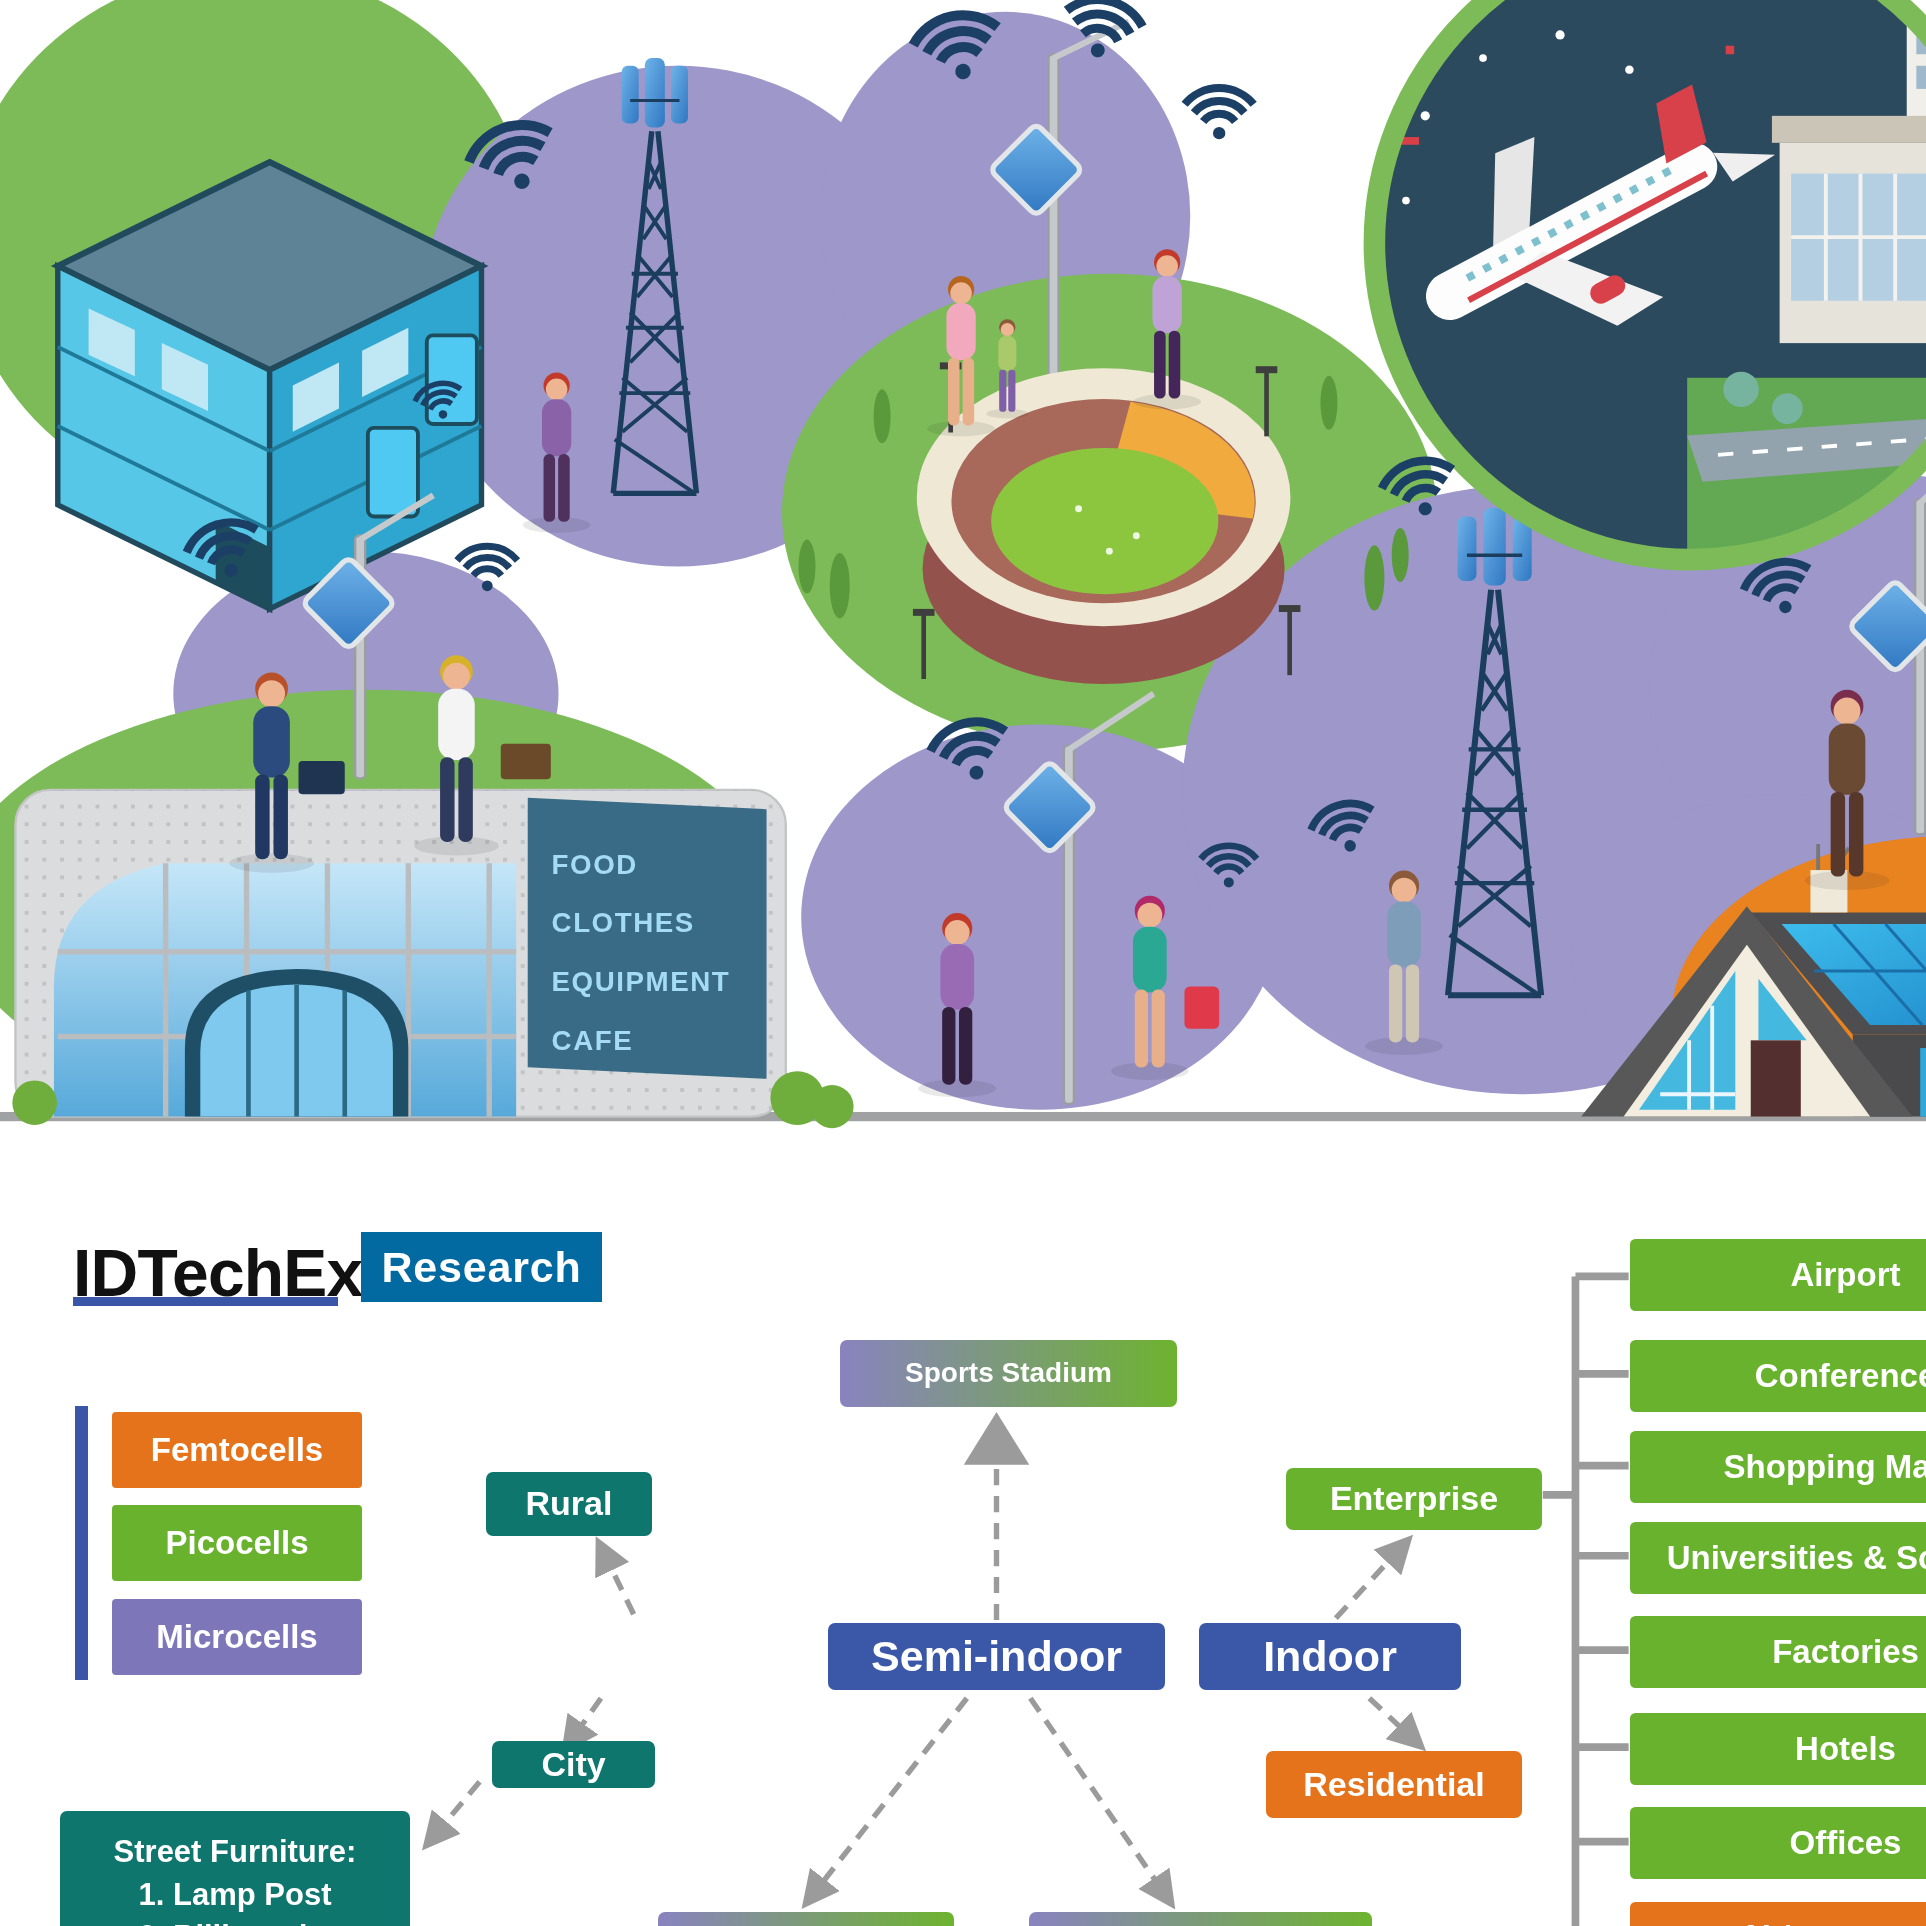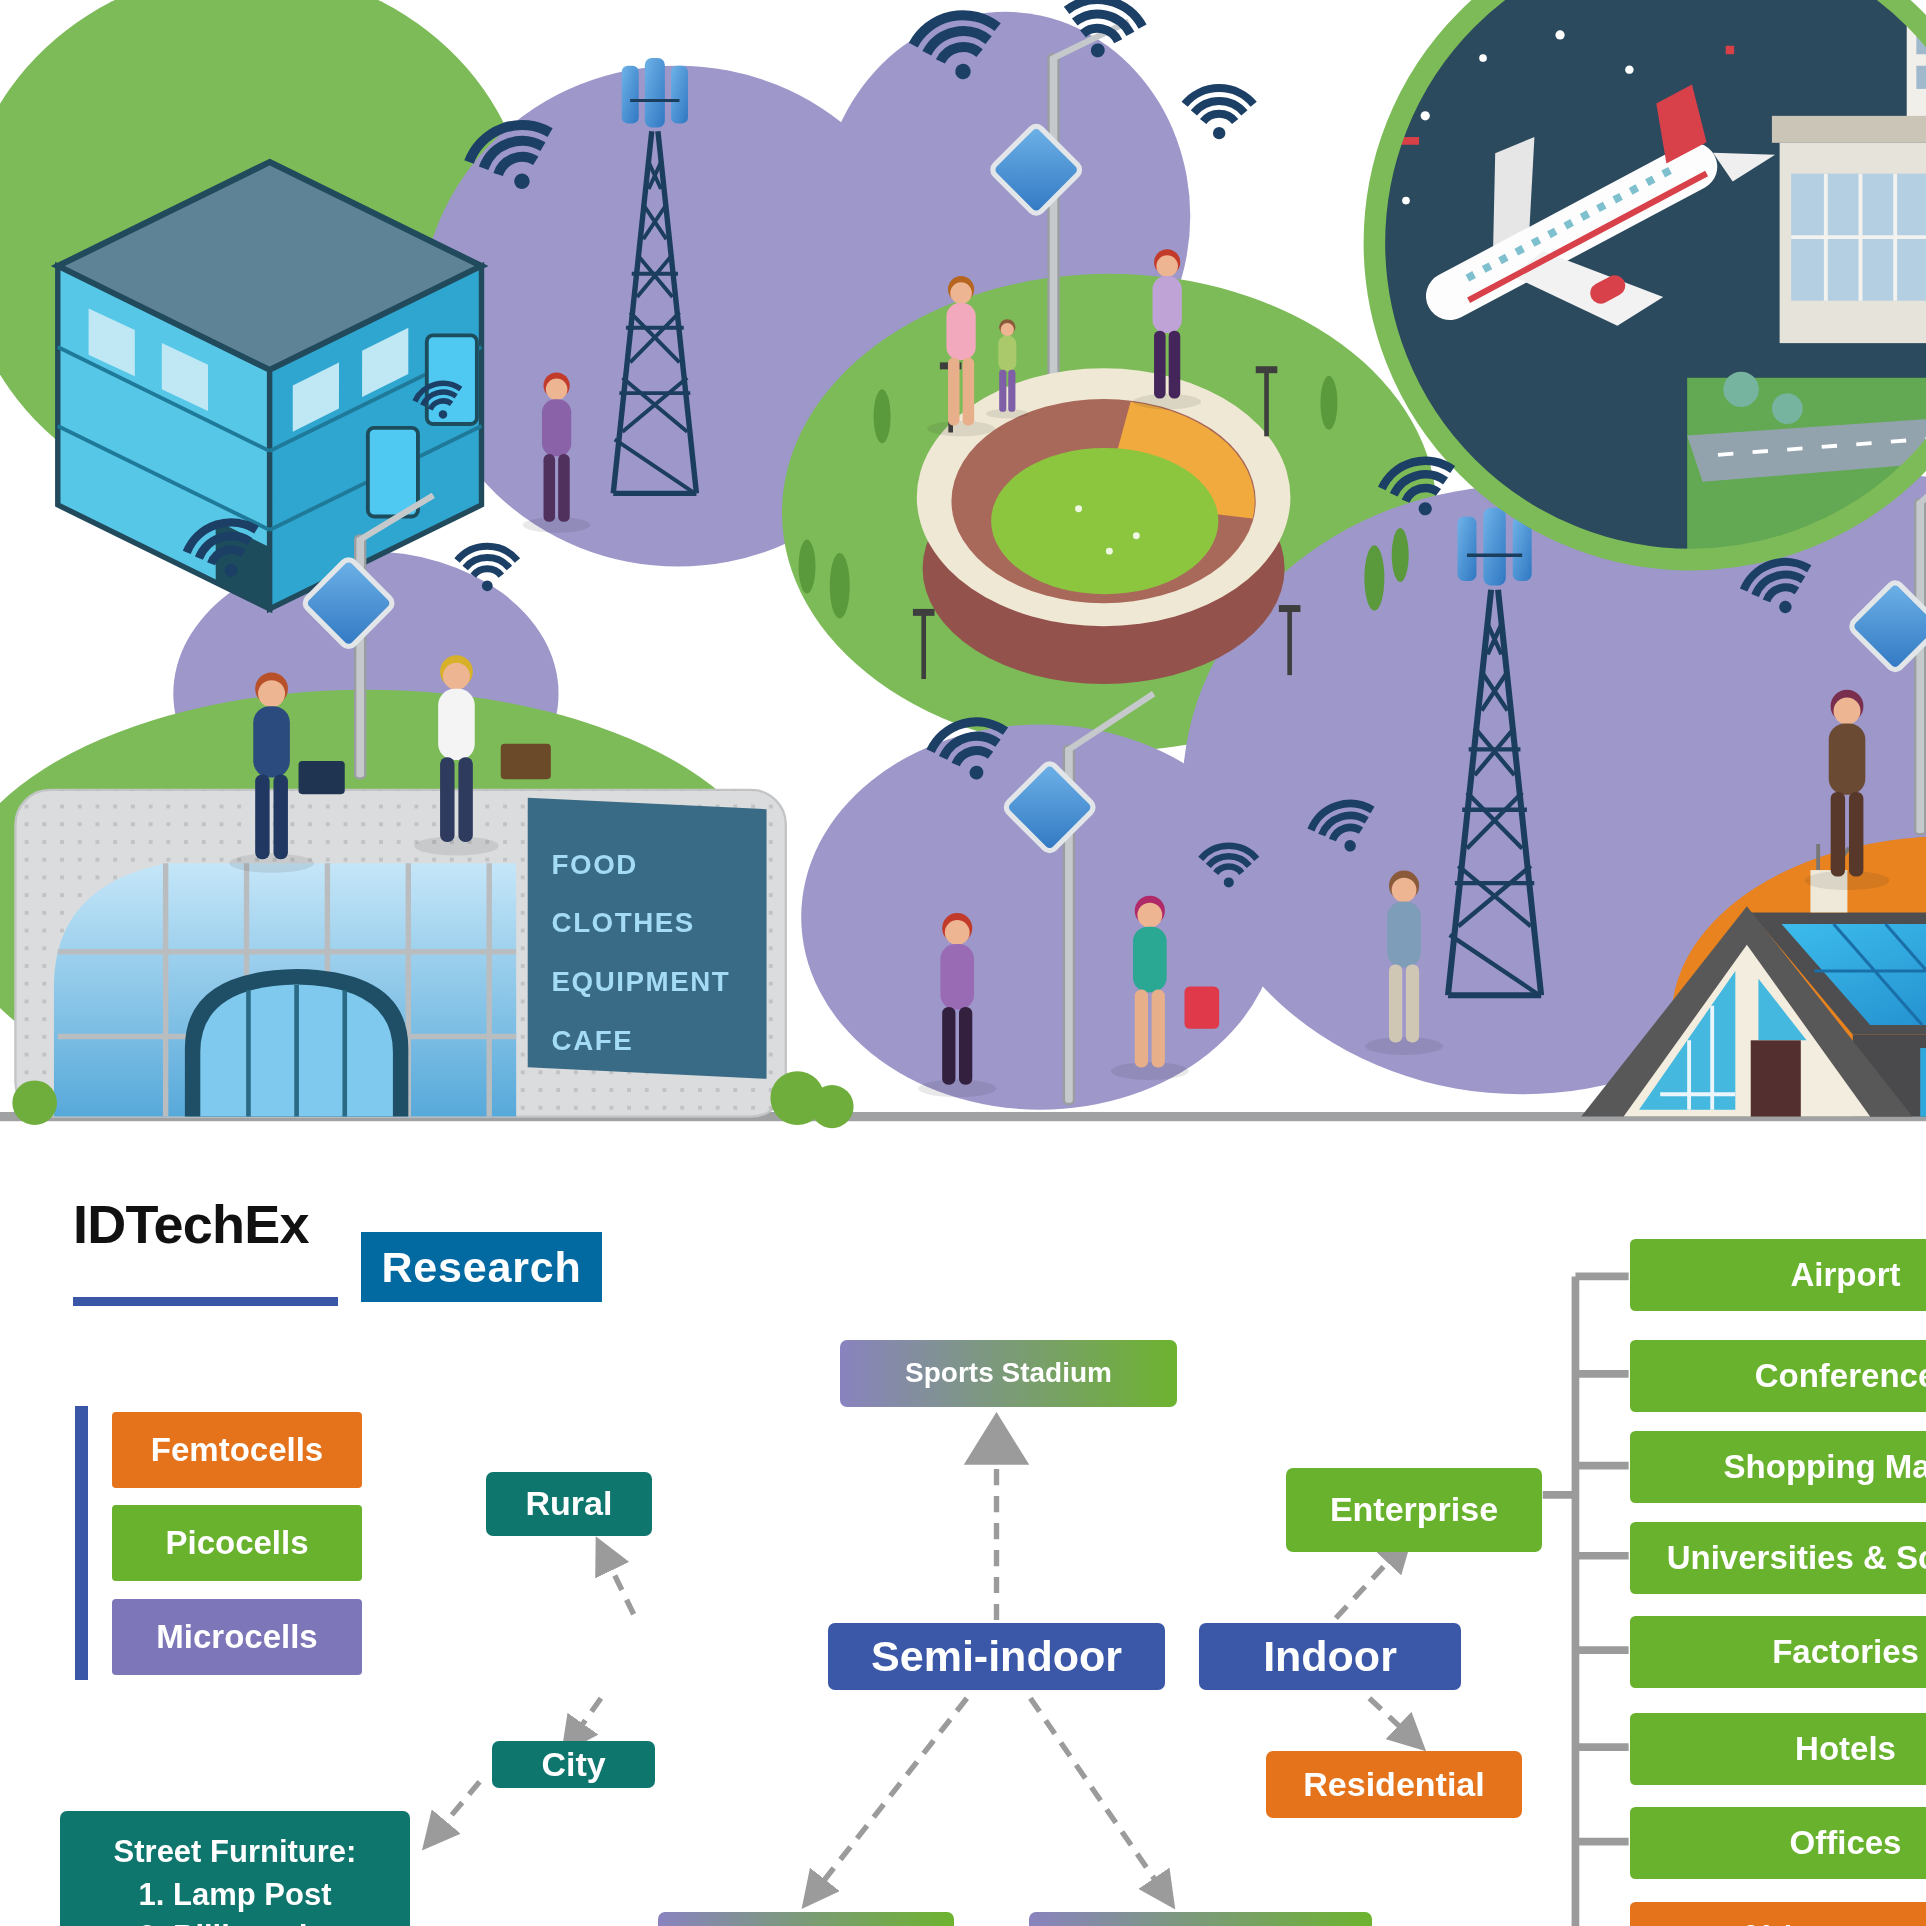--- a/index.html
+++ b/index.html
@@ -14,22 +14,22 @@
   .n-orange{background:#E4731C;font-size:34px;}
   .n-purple{background:#0f766e;font-size:34px;}
   .n-grad{background:linear-gradient(90deg,#8983BF 0%,#6DB32F 100%);font-size:28px;margin-left:12px;}
   .list-item{position:absolute;left:1630px;width:431px;height:72px;border-radius:5.4px;
         display:flex;align-items:center;justify-content:center;color:#fff;
         font-weight:bold;font-size:33px;}
   .legend-box{position:absolute;left:112px;width:250px;height:76px;border-radius:3.9px;
         display:flex;align-items:center;justify-content:center;color:#fff;
         font-weight:bold;font-size:33px;}
   #legend-bar{position:absolute;left:75px;top:1406px;width:13px;height:274px;background:#3A57A7;}
-  #logo-name{position:absolute;left:73px;top:1193px;width:270px;height:62px;
-        font-weight:800;font-size:54px;letter-spacing:-0.8px;color:#111;}
+  #logo-name{position:absolute;left:73px;top:1235px;width:270px;height:62px;
+        font-weight:800;font-size:66px;letter-spacing:-0.8px;color:#111;}
   #logo-underline{position:absolute;left:73px;top:1297px;width:265px;height:8.5px;background:#3A57A7;}
   #logo-badge{position:absolute;left:361px;top:1232px;width:241px;height:70px;background:#0369a1;
         display:flex;align-items:center;justify-content:center;color:#fff;
         font-weight:bold;font-size:43px;letter-spacing:0.8px;}
   #street-furniture{flex-direction:column;font-size:31px;line-height:1.38;padding:3.9px 11.6px;box-sizing:border-box;}
   #street-furniture .sf-items{display:inline-block;text-align:left;}
   .sign-text{font:700 72px "Liberation Sans","DejaVu Sans",sans-serif;fill:#A5DCF5;letter-spacing:4px;}
 </style>
 </head>
 <body>
@@ -337,21 +337,21 @@
   <div>Street Furniture:</div>
   <div class="sf-items">
     <div>1. Lamp Post</div>
     <div>2. Billboards</div>
   </div>
 </div>
 
 <div class="node n-blue" style="left:828px;top:1623px;width:337px;height:67px">Semi-indoor</div>
 <div class="node n-blue" style="left:1199px;top:1623px;width:262px;height:67px">Indoor</div>
 
-<div class="node n-green" style="left:1286px;top:1468px;width:256px;height:84px">Enterprise</div>
+<div class="node n-green" style="left:1286px;top:1468px;width:256px;height:62px">Enterprise</div>
 <div class="node n-orange" style="left:1266px;top:1751px;width:256px;height:67px">Residential</div>
 
 <div class="node n-grad" style="left:646px;top:1912px;width:296px;height:67px">Train Stations</div>
 <div class="node n-grad" style="left:1017px;top:1912px;width:343px;height:67px">Markets</div>
 
 <div class="list-item" style="top:1239px;background:#69B22E">Airport</div>
 <div class="list-item" style="top:1340px;background:#69B22E">Conference</div>
 <div class="list-item" style="top:1431px;background:#69B22E">Shopping Malls</div>
 <div class="list-item" style="top:1522px;background:#69B22E">Universities &amp; Schools</div>
 <div class="list-item" style="top:1616px;background:#69B22E">Factories</div>

